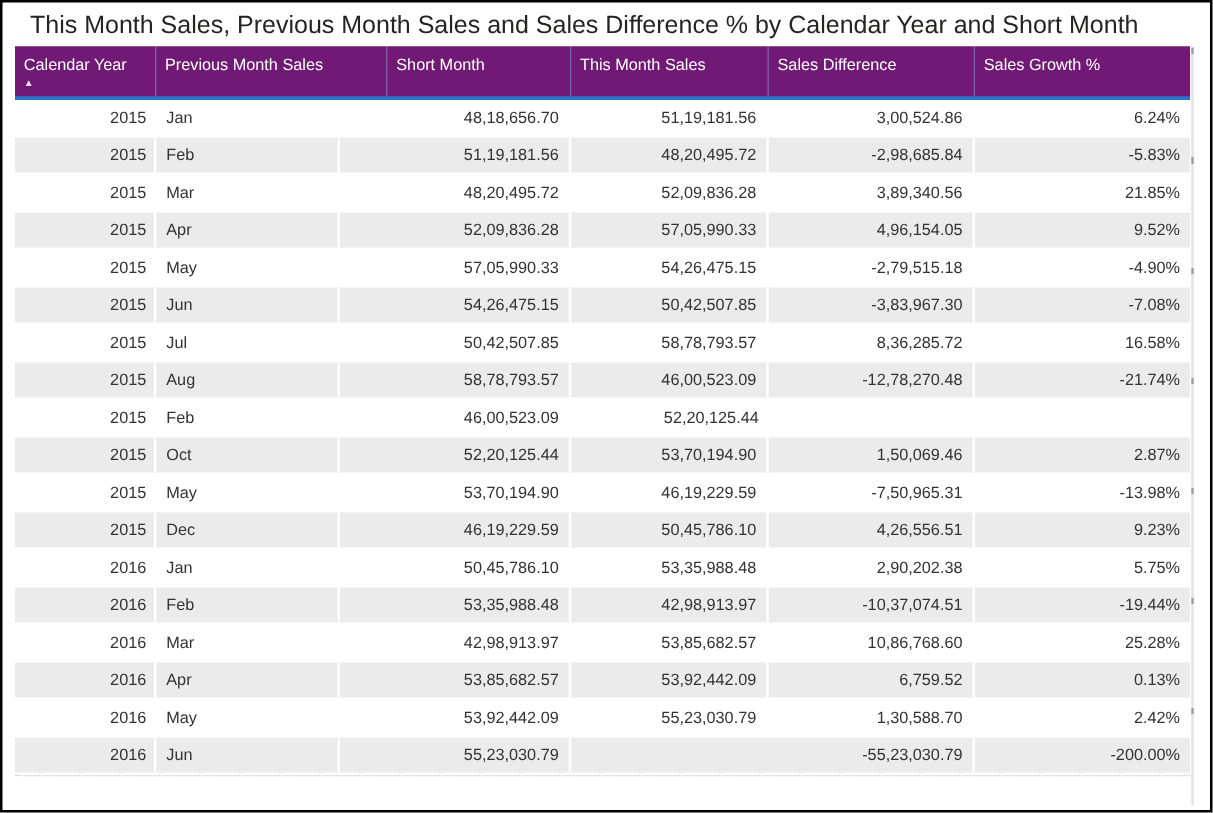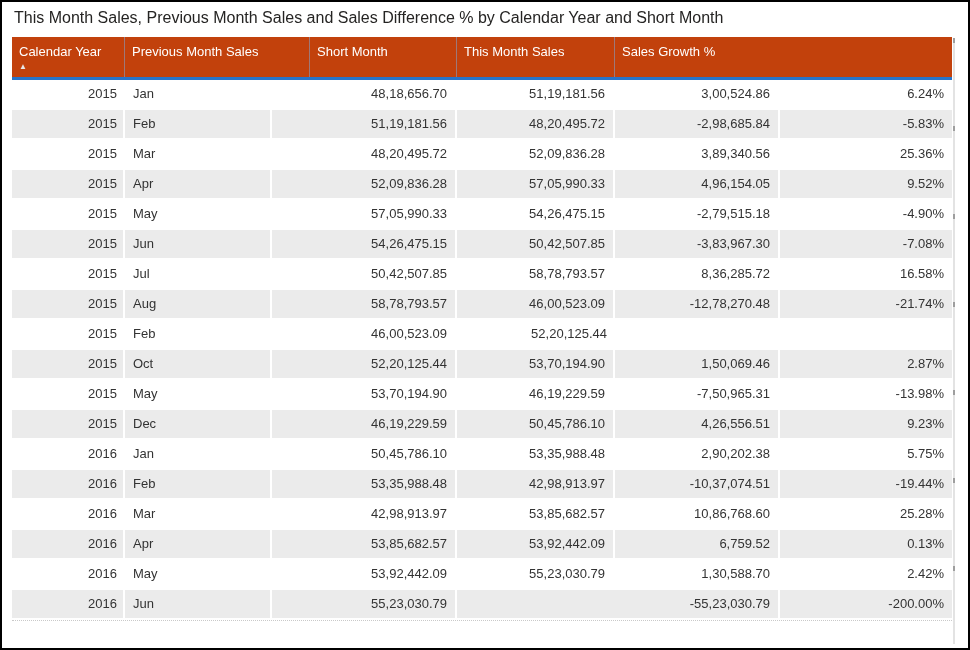--- a/index.html
+++ b/index.html
@@ -7,26 +7,26 @@
     width:970px; height:650px; position:relative;
     background:#ffffff;
     font-family:"Liberation Sans", sans-serif;
     overflow:hidden;
   }
   .canvas {
     position:absolute; left:0; top:0; width:970px; height:650px;
     box-sizing:border-box; border:2px solid #000000; background:#ffffff;
   }
   .title {
-    position:absolute; left:12px; top:7px;
-    font-size:16px; color:#252423; white-space:nowrap;
+    position:absolute; left:22px; top:7px;
+    font-size:20px; color:#252423; white-space:nowrap;
   }
   .table { position:absolute; left:10px; top:35px; width:940px; }
   .header-row {
-    display:flex; height:40px; background:#c2410c;
+    display:flex; height:40px; background:#701a75;
     border-bottom:3px solid #2874c9;
   }
   .hcell {
     box-sizing:border-box; position:relative;
     color:#ffffff; font-size:13px; padding:7px 0 0 7px;
     border-right:1px solid rgba(130,165,210,0.55);
     white-space:nowrap; overflow:hidden; cursor:pointer;
   }
   .hcell:last-child { border-right:none; }
   .sort-arrow {
@@ -70,20 +70,23 @@
       </div>
       <div class="hcell c2">
         <span>Previous Month Sales</span>
       </div>
       <div class="hcell c1">
         <span>Short Month</span>
       </div>
       <div class="hcell c3">
         <span>This Month Sales</span>
       </div>
+      <div class="hcell c4">
+        <span>Sales Difference</span>
+      </div>
       <div class="hcell c5">
         <span>Sales Growth %</span>
       </div>
     </div>
     <div class="body">
         <div class="row">
     <div class="cell year c0">2015</div>
     <div class="cell month c1">Jan</div>
     <div class="cell num c2">48,18,656.70</div>
     <div class="cell num c3">51,19,181.56</div>
@@ -97,21 +100,21 @@
     <div class="cell num c3">48,20,495.72</div>
     <div class="cell num c4">-2,98,685.84</div>
     <div class="cell num c5">-5.83%</div>
   </div>
         <div class="row">
     <div class="cell year c0">2015</div>
     <div class="cell month c1">Mar</div>
     <div class="cell num c2">48,20,495.72</div>
     <div class="cell num c3">52,09,836.28</div>
     <div class="cell num c4">3,89,340.56</div>
-    <div class="cell num c5">25.36%</div>
+    <div class="cell num c5">21.85%</div>
   </div>
         <div class="row alt">
     <div class="cell year c0">2015</div>
     <div class="cell month c1">Apr</div>
     <div class="cell num c2">52,09,836.28</div>
     <div class="cell num c3">57,05,990.33</div>
     <div class="cell num c4">4,96,154.05</div>
     <div class="cell num c5">9.52%</div>
   </div>
         <div class="row">

